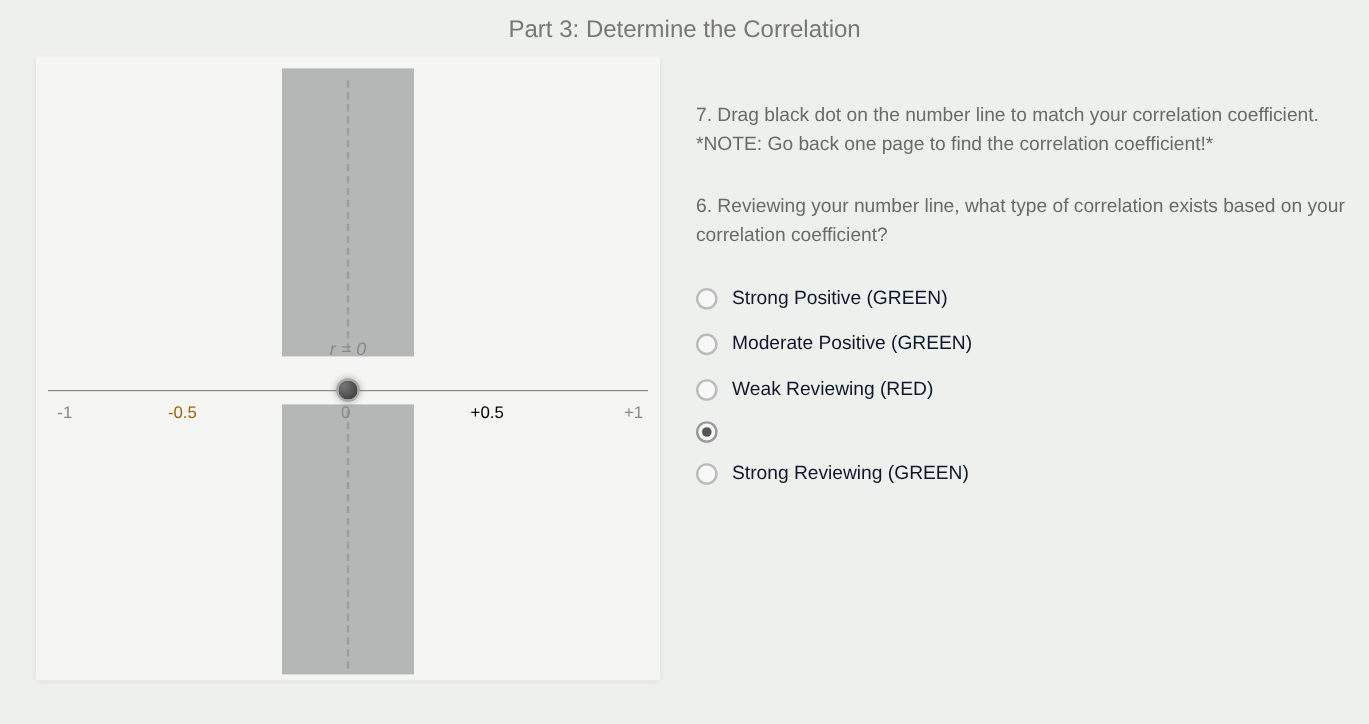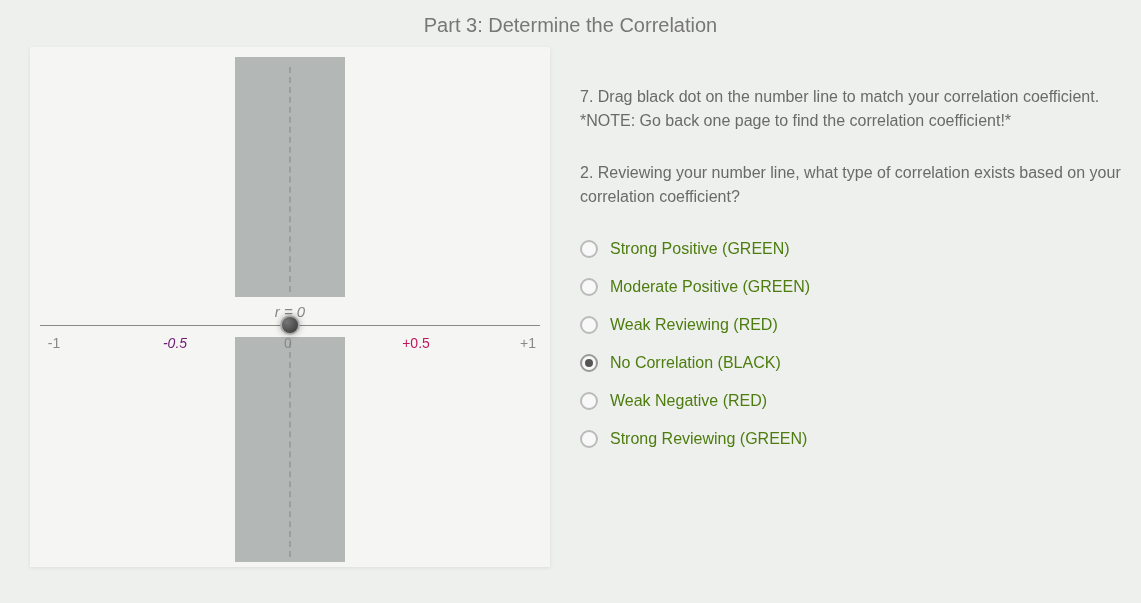--- a/index.html
+++ b/index.html
@@ -58,27 +58,27 @@
     background: #888;
   }
   .tick-label {
     position: absolute;
     font-size: 14px;
     color: #888;
     top: 288px;
     transform: translateX(-50%);
   }
   .tick-label.neg1 { left: 24px; }
-  .tick-label.neg05 { left: 145px; color: #701a75; font-style: italic;}
+  .tick-label.neg05 { left: 122px; color: #a16207;}
   .tick-label.zero { left: 258px; }
-  .tick-label.pos05 { left: 386px; color: #be185d;}
+  .tick-label.pos05 { left: 376px; color: #000000;}
   .tick-label.pos1 { left: 498px; }
   .r-label {
     position: absolute;
-    top: 256px;
+    top: 236px;
     left: 50%;
     transform: translateX(-50%);
     font-size: 15px;
     color: #888;
     font-style: italic;
     white-space: nowrap;
   }
   .dot {
     position: absolute;
     width: 20px;
@@ -100,21 +100,21 @@
     line-height: 1.5;
   }
   .inst-block { margin-bottom: 28px; }
   .options { margin-top: 18px; }
   .option {
     display: flex;
     align-items: center;
     gap: 12px;
     margin-bottom: 14px;
     font-size: 16px;
-    color: #4d7c0f;
+    color: #0f172a;
     cursor: pointer;
   }
   .radio {
     width: 18px;
     height: 18px;
     border: 2px solid #bbb;
     border-radius: 50%;
     display: flex;
     align-items: center;
     justify-content: center;
@@ -148,43 +148,38 @@
     <div class="dot"></div>
     <div class="tick-label neg1">-1</div>
     <div class="tick-label neg05">-0.5</div>
     <div class="tick-label zero">0</div>
     <div class="tick-label pos05">+0.5</div>
     <div class="tick-label pos1">+1</div>
   </div>
 
   <div class="instructions">
     <div class="inst-block">7. Drag black dot on the number line to match your correlation coefficient. *NOTE: Go back one page to find the correlation coefficient!*</div>
-    <div class="inst-block">2. Reviewing your number line, what type of correlation exists based on your correlation coefficient?</div>
+    <div class="inst-block">6. Reviewing your number line, what type of correlation exists based on your correlation coefficient?</div>
     <div class="options">
       <div class="option">
         <span class="radio"></span>
         <span>Strong Positive (GREEN)</span>
       </div>
       <div class="option">
         <span class="radio"></span>
         <span>Moderate Positive (GREEN)</span>
       </div>
       <div class="option">
         <span class="radio"></span>
         <span>Weak Reviewing (RED)</span>
       </div>
       <div class="option">
         <span class="radio selected">
             <span class="inner"></span>
           </span>
-        <span>No Correlation (BLACK)</span>
-      </div>
-      <div class="option">
-        <span class="radio"></span>
-        <span>Weak Negative (RED)</span>
       </div>
       <div class="option">
         <span class="radio"></span>
         <span>Strong Reviewing (GREEN)</span>
       </div>
     </div>
   </div>
 
 </div>
 

